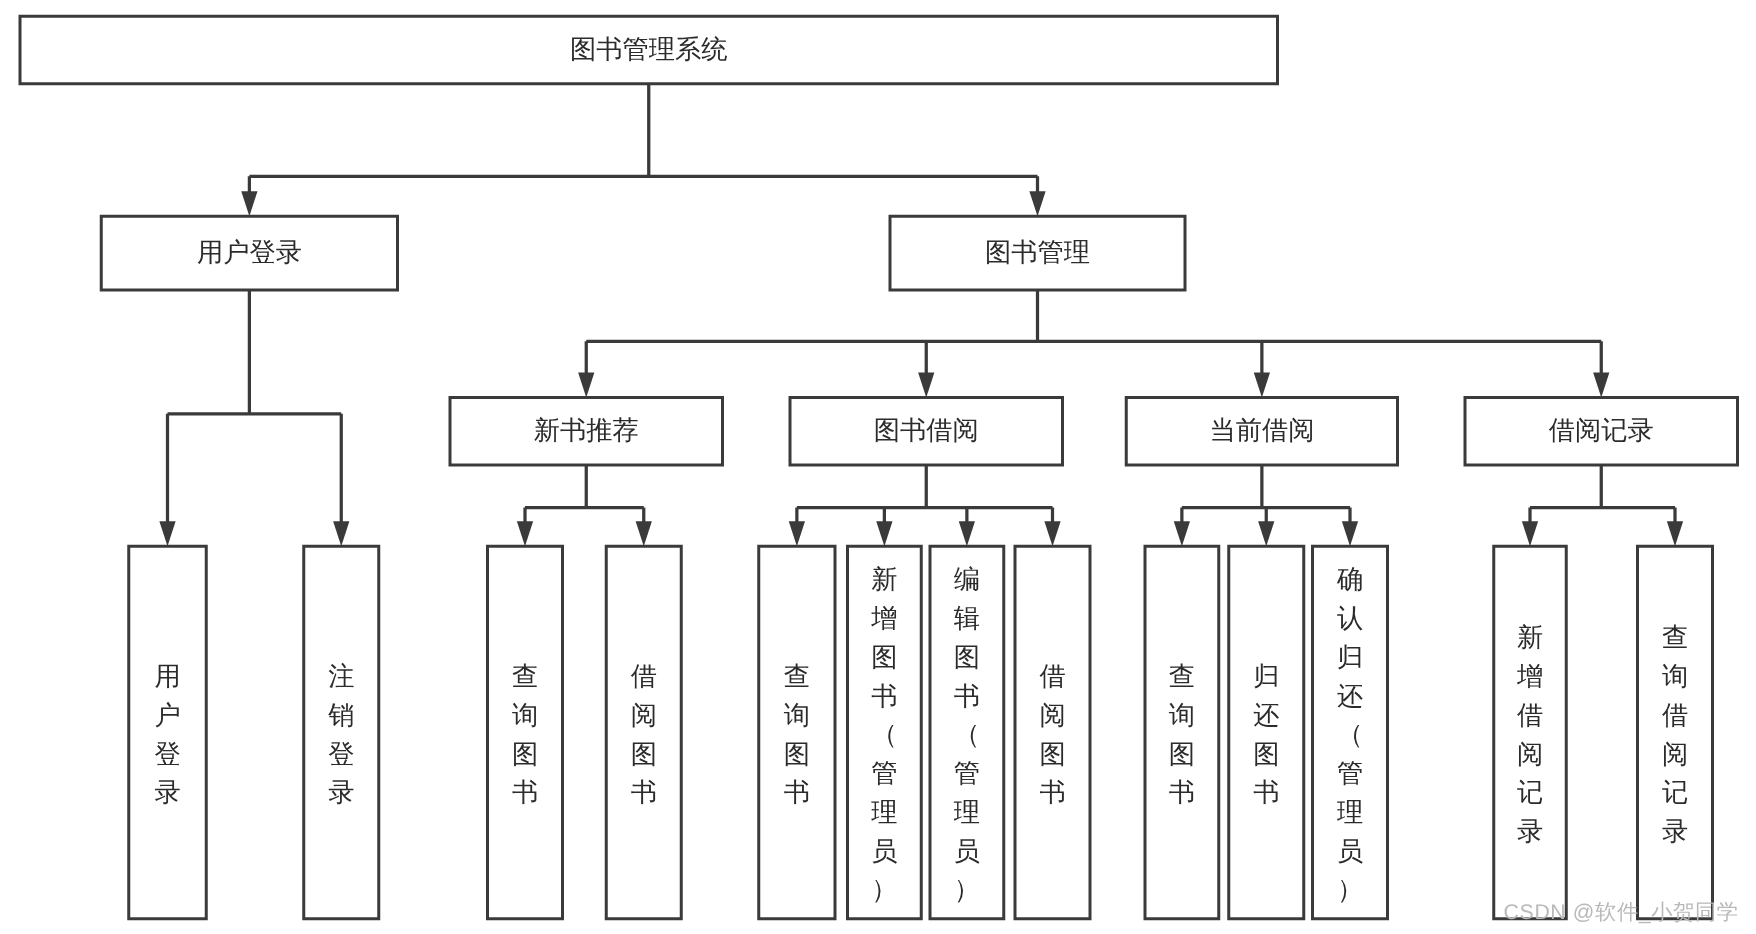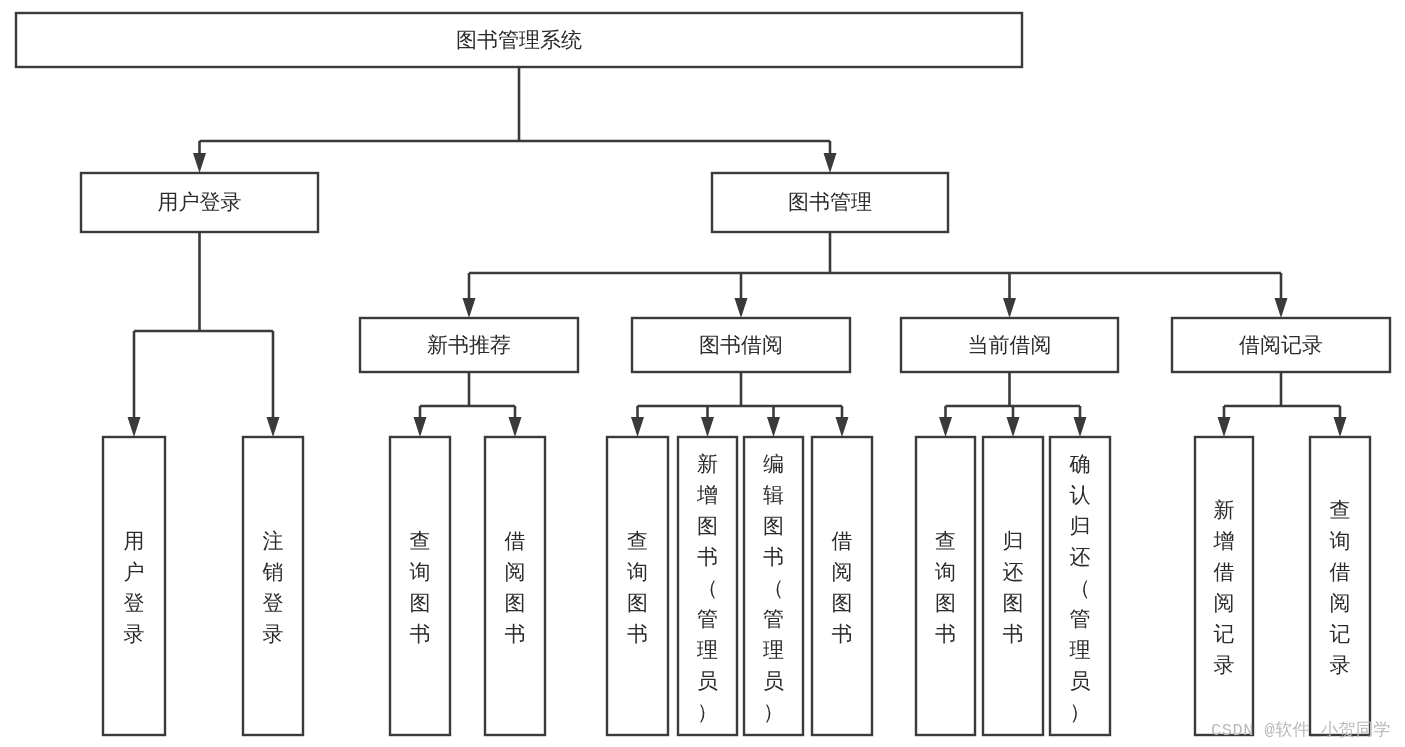--- a/index.html
+++ b/index.html
@@ -52,21 +52,21 @@
   .node-label-v {
     font-family: "Liberation Sans", "DejaVu Sans", sans-serif;
     font-size: 21px;
     fill: #2b2b2b;
     text-anchor: middle;
   }
   .watermark {
     position: absolute;
     right: 14px;
     bottom: 6px;
-    font-family: Liberation Mono, monospace;
+    font-family: Liberation Sans, sans-serif;
     font-size: 17px;
     color: #b9b9b9;
     letter-spacing: 0.5px;
     white-space: nowrap;
     pointer-events: none;
   }
 </style>
 </head>
 <body>
 

